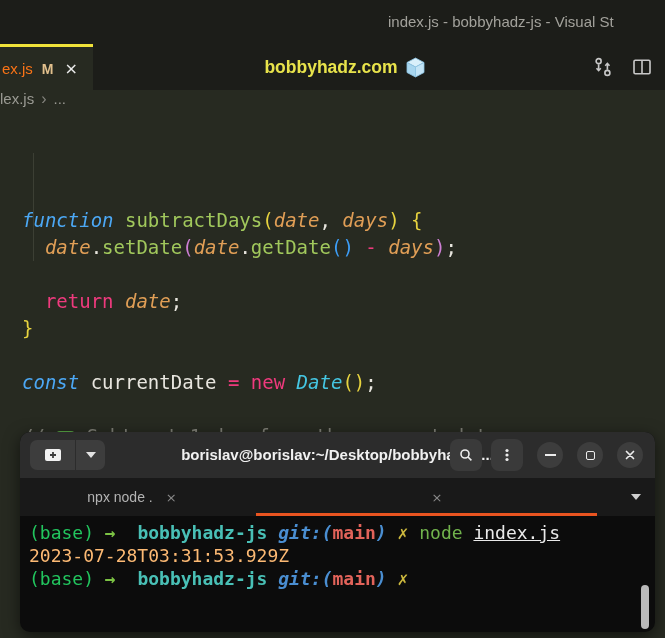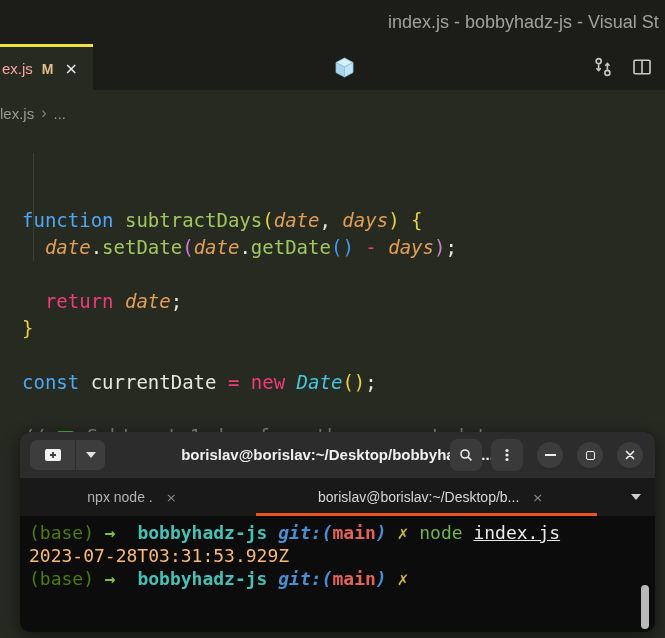--- a/index.html
+++ b/index.html
@@ -4,52 +4,52 @@
 <style>
   * { margin:0; padding:0; box-sizing:border-box; }
   html,body { background:#111; }
   .screen {
     position:relative; width:665px; height:638px; overflow:hidden;
     background:#272a21; font-family:"Liberation Sans", sans-serif;
   }
 
   
   .titlebar { position:absolute; top:0; left:0; right:0; height:44px; background:#1c1d19; overflow:hidden; }
-  .window-title { position:absolute; left:388px; top:0; line-height:44px; font-size:18px; color:#a2a19b; white-space:nowrap; }
+  .window-title { position:absolute; left:388px; top:0; line-height:44px; font-size:15px; color:#a2a19b; white-space:nowrap; }
 
   
   .tabbar { position:absolute; top:44px; left:0; right:0; height:46px; background:#1c1d19; }
   .editor-tab {
     position:absolute; left:0; top:0; width:93px; height:46px; background:#272a21;
     border-top:3px solid #f0e23a; display:flex; align-items:center; padding-left:2px;
   }
-  .editor-tab .tab-label { font-size:15px; color:#fca5a5; }
+  .editor-tab .tab-label { font-size:15px; color:#f97316; }
   .editor-tab .m-badge { color:#e2c08d; font-size:14px; font-weight:bold; margin-left:9px; }
   .editor-tab .tab-close { color:#ececec; font-size:16px; margin-left:11px; font-family:"DejaVu Sans",sans-serif; }
   .center-title {
     position:absolute; left:24px; right:0; top:0; height:46px;
     display:flex; align-items:center; justify-content:center; gap:8px;
     color:#e8e34b; font-size:17.5px; font-weight:bold; pointer-events:none;
   }
   .tabbar-icons { position:absolute; right:13px; top:0; height:46px; display:flex; align-items:center; gap:19px; }
   .tabbar-icons svg { display:block; }
 
   
-  .breadcrumb { position:absolute; top:90px; left:0; height:32px; display:flex; align-items:flex-end; gap:7px; font-size:15px; color:#9a9a93; }
+  .breadcrumb { position:absolute; top:90px; left:0; height:32px; display:flex; align-items:flex-start; gap:7px; font-size:15px; color:#9a9a93; }
   .breadcrumb .sep { font-size:16px; color:#83837d; }
 
   
   .editor {
     position:absolute; top:122px; left:0; right:0; bottom:0;
     font-family:"DejaVu Sans Mono", monospace; font-size:19px; line-height:27px;
     padding:4px 0 0 22px; white-space:pre; color:#e8e6df;
   }
   .indent-guide { position:absolute; left:33px; top:31px; width:1px; height:108px; background:#3c3f34; }
   .line { height:27px; }
-  .tk-kw  { color:#4ca8f5; }
+  .tk-kw  { color:#4ca8f5; font-style:italic; }
   .tk-fn  { color:#a1c85c; }
   .tk-pm  { color:#e09e56; font-style:italic; }
   .tk-cls { color:#45c6e2; font-style:italic; }
   .tk-op  { color:#ee3a7d; }
   .tk-num { color:#b08bd8; }
   .tk-cmt { color:#7f7f76; }
   .tk-pln { color:#e8e6df; }
   .tk-b1  { color:#e7d33f; }
   .tk-b2  { color:#cd7fd4; }
   .tk-b3  { color:#3d9df5; }
@@ -88,21 +88,21 @@
   .term-tab .tclose { margin-left:13px; color:#8a8a8a; font-size:13px; font-family:"DejaVu Sans",sans-serif; }
   .term-tab.t2::after { content:""; position:absolute; left:12px; right:20px; bottom:0; height:3px; background:#e95420; }
   .tabs-dd { margin-left:auto; width:38px; display:flex; align-items:center; justify-content:center; }
   .tabs-dd .caret-down { border-top-color:#cfcfcf; }
 
   .term-body {
     position:relative; height:116px; padding:5px 0 0 9px;
     font-family:"DejaVu Sans Mono", monospace; font-size:18px; line-height:23px; white-space:pre;
   }
   .term-body .line { height:23px; }
-  .tk-tpln   { color:#4d7c0f; }
+  .tk-tpln   { color:#22c55e; }
   .tk-arrow  { color:#7cc344; font-weight:bold; }
   .tk-dir    { color:#49c0b6; font-weight:bold; }
   .tk-git    { color:#4a8ed1; font-weight:bold;font-style:italic; }
   .tk-branch { color:#e2635a; font-weight:bold;text-align:right; }
   .tk-cross  { color:#ccb83e; }
   .tk-cmd    { color:#71b34c; }
   .tk-file   { color:#eaeaea; text-decoration:underline; }
   .tk-dim    { color:#fdba74; }
   .term-scrollbar { position:absolute; right:6px; top:153px; width:8px; height:44px; background:#b9b9b9; border-radius:4px; }
 </style>
@@ -110,20 +110,21 @@
 <body>
 
 <div class="screen">
 
   <div class="titlebar">
     <div class="window-title">index.js - bobbyhadz-js - Visual St</div>
   </div>
 
   <div class="tabbar">
     <div class="center-title">
+      <span>bobbyhadz.com</span>
       <svg width="19" height="21" viewBox="0 0 19 21">
         <polygon points="9.5,1 18,5.5 9.5,10 1,5.5" fill="#d9f0fb" stroke="#8cc4e4" stroke-width="0.8"></polygon>
         <polygon points="1,5.5 9.5,10 9.5,20 1,15.5" fill="#a8d6ef" stroke="#8cc4e4" stroke-width="0.8"></polygon>
         <polygon points="18,5.5 9.5,10 9.5,20 18,15.5" fill="#c3e4f6" stroke="#8cc4e4" stroke-width="0.8"></polygon>
       </svg>
     </div>
     <div class="editor-tab">
       <span class="tab-label">ex.js</span>
       <span class="m-badge">M</span>
       <span class="tab-close">×</span>
@@ -197,21 +198,20 @@
         </div>
       </div>
     </div>
 
     <div class="term-tabs">
       <div class="term-tab t1">
         <span>npx node .</span>
         <span class="tclose">×</span>
       </div>
       <div class="term-tab t2">
-        <span>borislav@borislav:~/Desktop/b...</span>
         <span class="tclose">×</span>
       </div>
       <div class="tabs-dd">
         <div class="caret-down"></div>
       </div>
     </div>
 
     <div class="term-body"><div class="line"><span class="tk-tpln">(base) </span><span class="tk-arrow">→</span><span class="tk-tpln">  </span><span class="tk-dir">bobbyhadz-js</span><span class="tk-tpln"> </span><span class="tk-git">git:(</span><span class="tk-branch">main</span><span class="tk-git">)</span><span class="tk-tpln"> </span><span class="tk-cross">✗</span><span class="tk-tpln"> </span><span class="tk-cmd">node</span><span class="tk-tpln"> </span><span class="tk-file">index.js</span></div><div class="line"><span class="tk-dim">2023-07-28T03:31:53.929Z</span></div><div class="line"><span class="tk-tpln">(base) </span><span class="tk-arrow">→</span><span class="tk-tpln">  </span><span class="tk-dir">bobbyhadz-js</span><span class="tk-tpln"> </span><span class="tk-git">git:(</span><span class="tk-branch">main</span><span class="tk-git">)</span><span class="tk-tpln"> </span><span class="tk-cross">✗</span></div></div>
     <div class="term-scrollbar"></div>
   </div>

